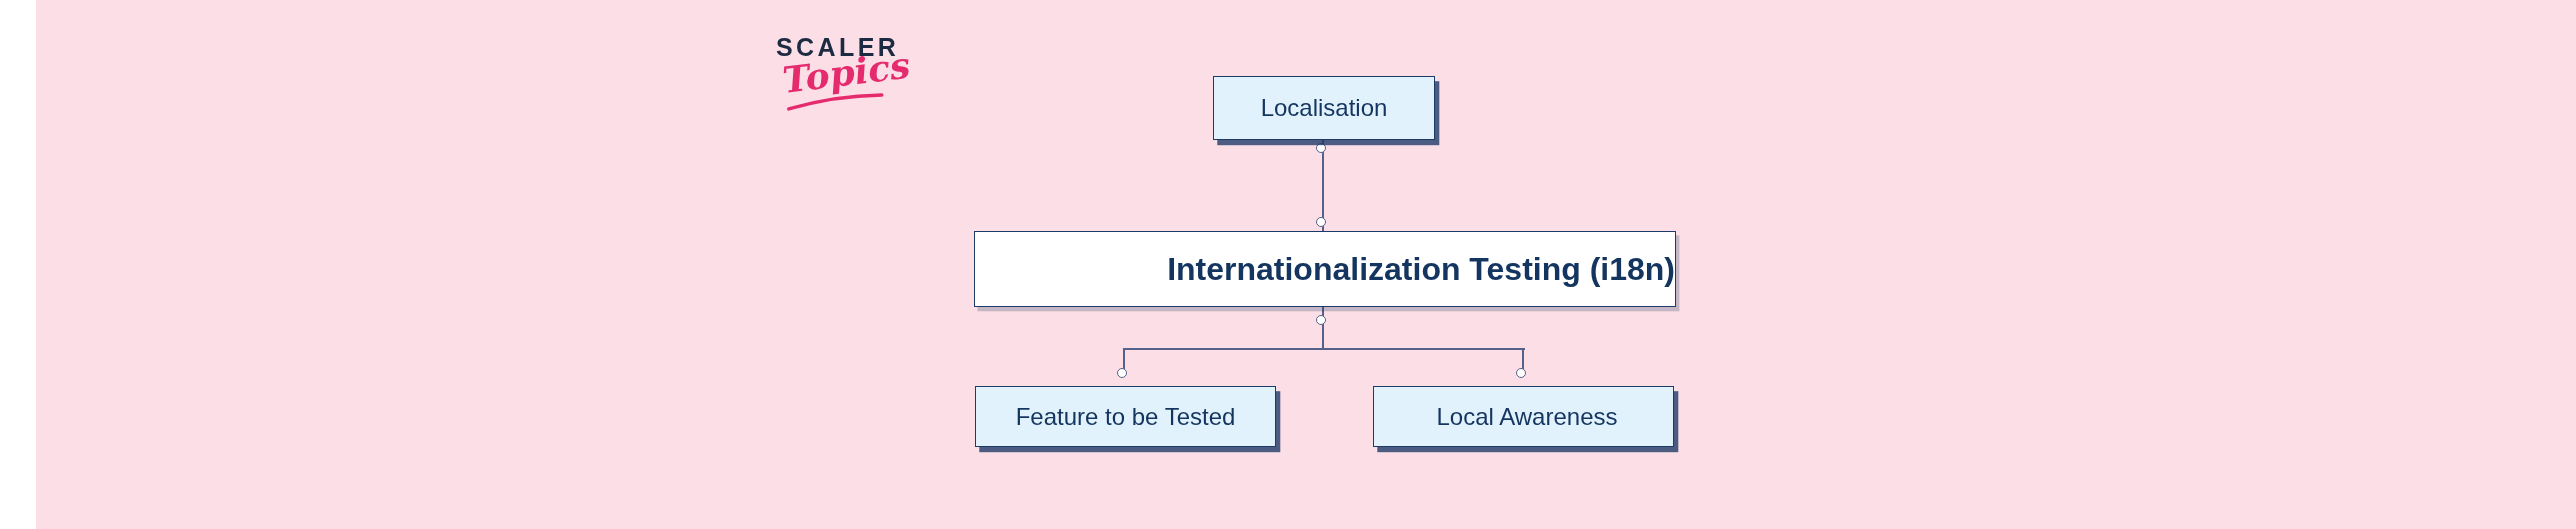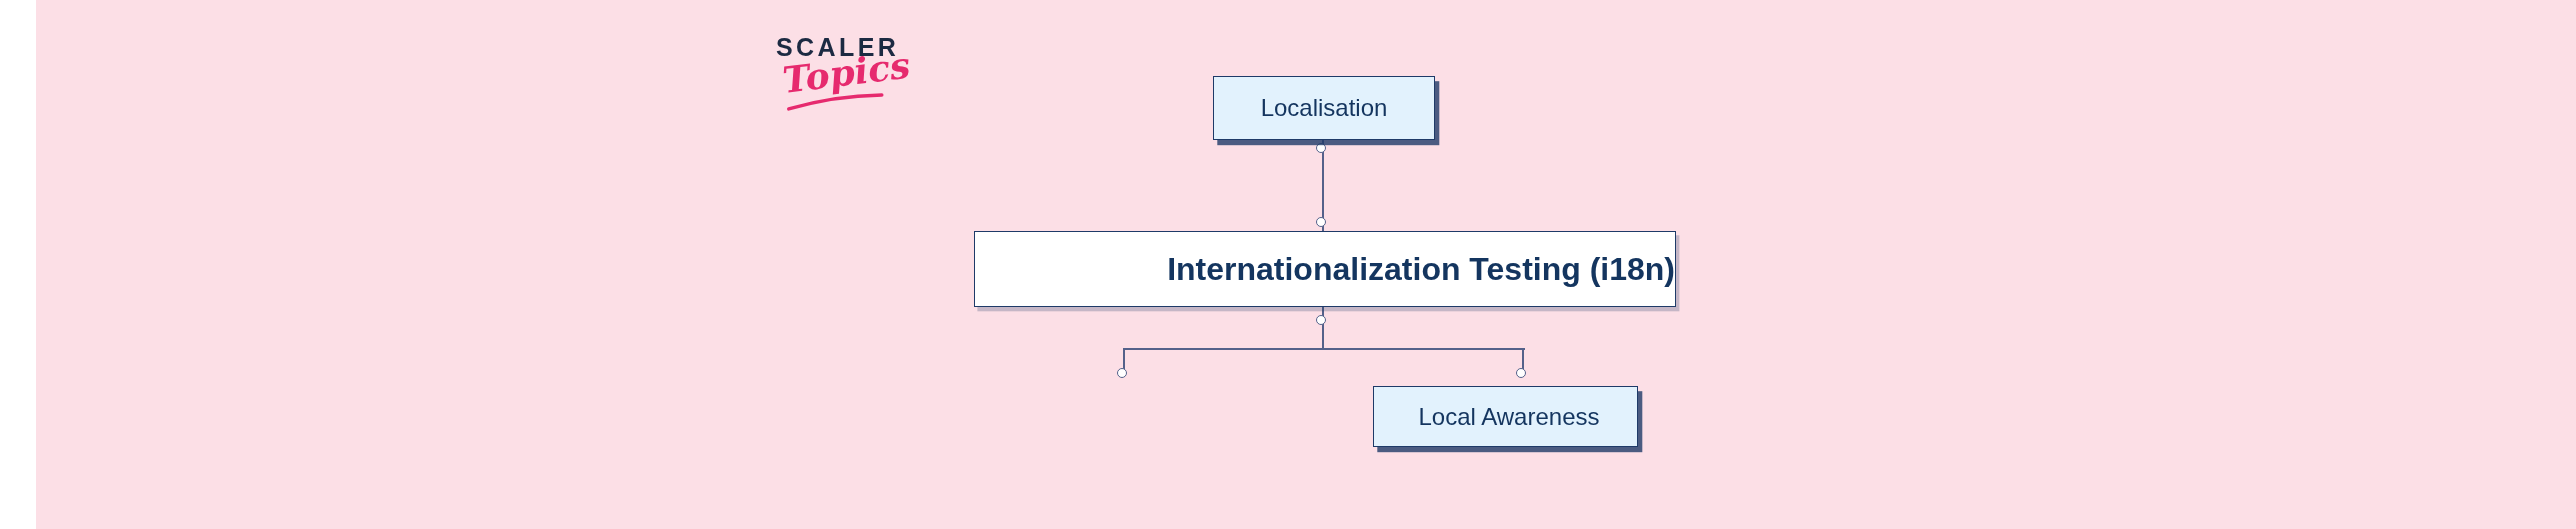--- a/index.html
+++ b/index.html
@@ -81,21 +81,21 @@
   }
   .node.main {
     background: var(--main-fill, #ffffff);
     font-size: 32px;
     font-weight: bold;
     box-shadow: 3.4px 4.3px 0 rgba(30, 58, 104, 0.25);
   }
   #node-root    { left: 1177px; top: 76px;  width: 222px; height: 64px; }
   #node-main    { left: 938px; top: 231px; width: 702px; height: 76px; justify-content: flex-end; }
   #node-child-0 { left: 939px; top: 386px; width: 301px; height: 61px; }
-  #node-child-1 { left: 1337px; top: 386px; width: 265px; height: 61px; padding-left: 7px; }
+  #node-child-1 { left: 1337px; top: 386px; width: 301px; height: 61px; padding-left: 7px; }
 </style>
 </head>
 <body>
 
 <div class="stage">
 
   <div class="logo">
     <div class="logo-primary">SCALER</div>
     <div class="logo-secondary">Topics</div>
     <svg class="logo-flourish" width="101" height="13.7" viewBox="0 0 118 16">
@@ -116,19 +116,22 @@
   <div class="dot" id="dot-5"></div>
 
   <div class="node small" id="node-root">
     <span>Localisation</span>
   </div>
 
   <div class="node main" id="node-main">
     <span>Internationalization Testing (i18n)</span>
   </div>
 
+  <div class="node small" id="node-child-0">
+    <span>Feature to be Tested</span>
+  </div>
 
   <div class="node small" id="node-child-1">
     <span>Local Awareness</span>
   </div>
 
 </div>
 
 
 </body></html>

